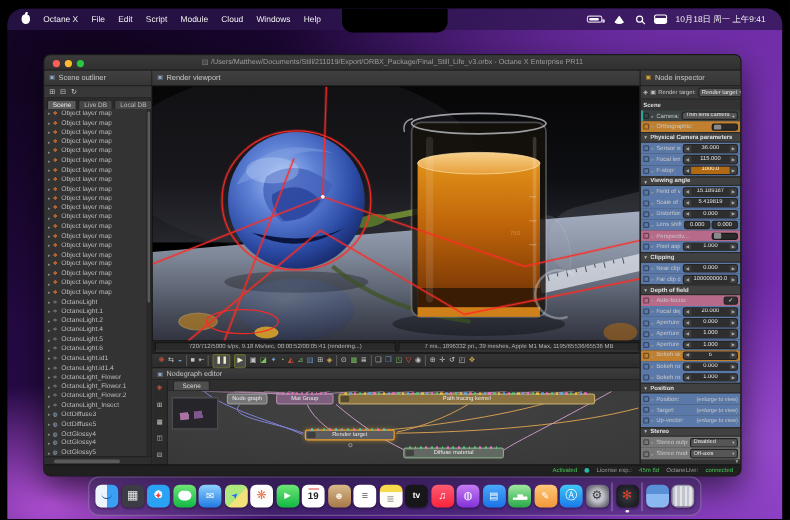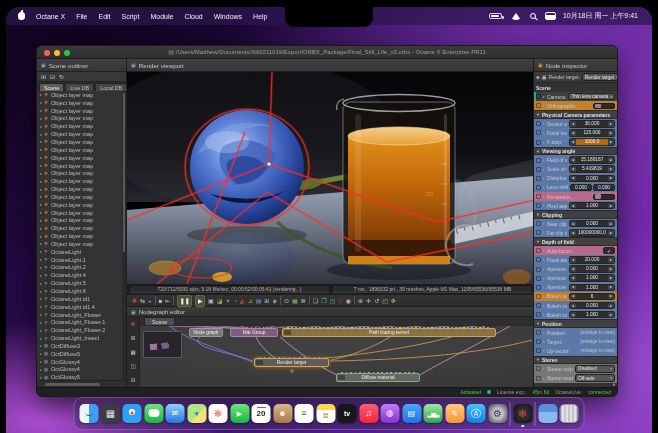--- a/index.html
+++ b/index.html
@@ -1109,21 +1109,21 @@
 
         <div class="dicon photos">
           <span class="dglyph">❋</span>
         </div>
 
         <div class="dicon facetime">
           <span class="dglyph">▶</span>
         </div>
 
         <div class="dicon calendar">
-          <span class="dglyph">20</span>
+          <span class="dglyph">19</span>
         </div>
 
         <div class="dicon contacts">
           <span class="dglyph">☻</span>
         </div>
 
         <div class="dicon reminders">
           <span class="dglyph">≡</span>
         </div>
 

